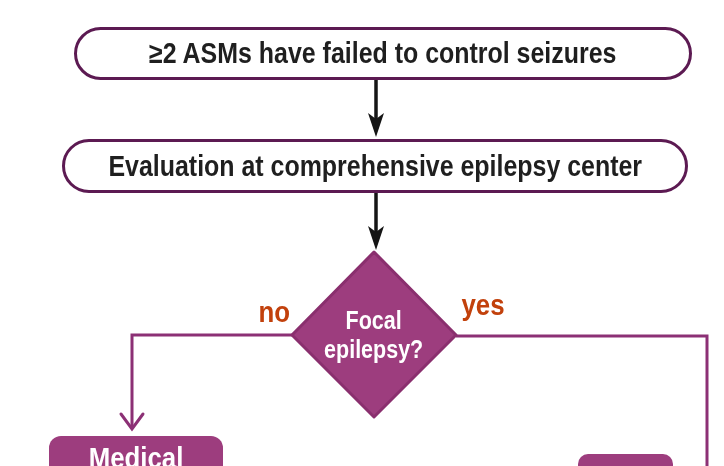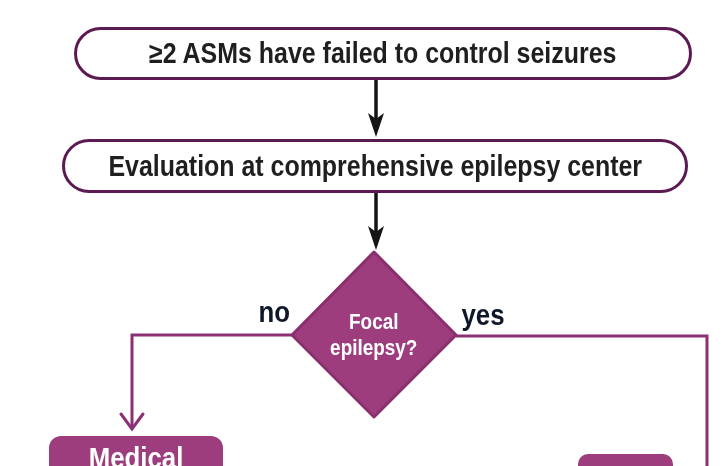--- a/index.html
+++ b/index.html
@@ -47,37 +47,37 @@
     top: 282px;
     width: 160px;
     height: 106px;
     display: flex;
     flex-direction: column;
     align-items: center;
     justify-content: center;
     z-index: 3;
     color: #ffffff;
     font-weight: 700;
-    font-size: 22px;
+    font-size: 25px;
     line-height: 1.18;
     text-align: center;
   }
   .decision-label span {
     display: inline-block;
     transform: scaleX(0.86);
     transform-origin: center;
     white-space: nowrap;
   }
   .branch-label {
     position: absolute;
     width: 60px;
     text-align: center;
     font-weight: 700;
     font-size: 30px;
-    color: #0f172a;
+    color: #c2410c;
     z-index: 3;
   }
   .branch-label span {
     display: inline-block;
     transform: scaleX(0.86);
     transform-origin: center;
   }
   .process {
     position: absolute;
     background: #9d3d7e;
@@ -132,21 +132,21 @@
   </div>
 
   <div class="decision-label">
     <span>Focal</span>
     <span>epilepsy?</span>
   </div>
 
   <div class="branch-label" style="left:244px; top:295px;">
     <span>no</span>
   </div>
-  <div class="branch-label" style="left:453px; top:298px;">
+  <div class="branch-label" style="left:453px; top:288px;">
     <span>yes</span>
   </div>
 
   <div class="process" style="left:49px; top:436px; width:174px; height:64px;">
     <span class="node-label">Medical</span>
   </div>
 
   <div class="process" style="left:578px; top:454px; width:95px; height:46px; border-radius:10px;">
     <span class="node-label"></span>
   </div>

